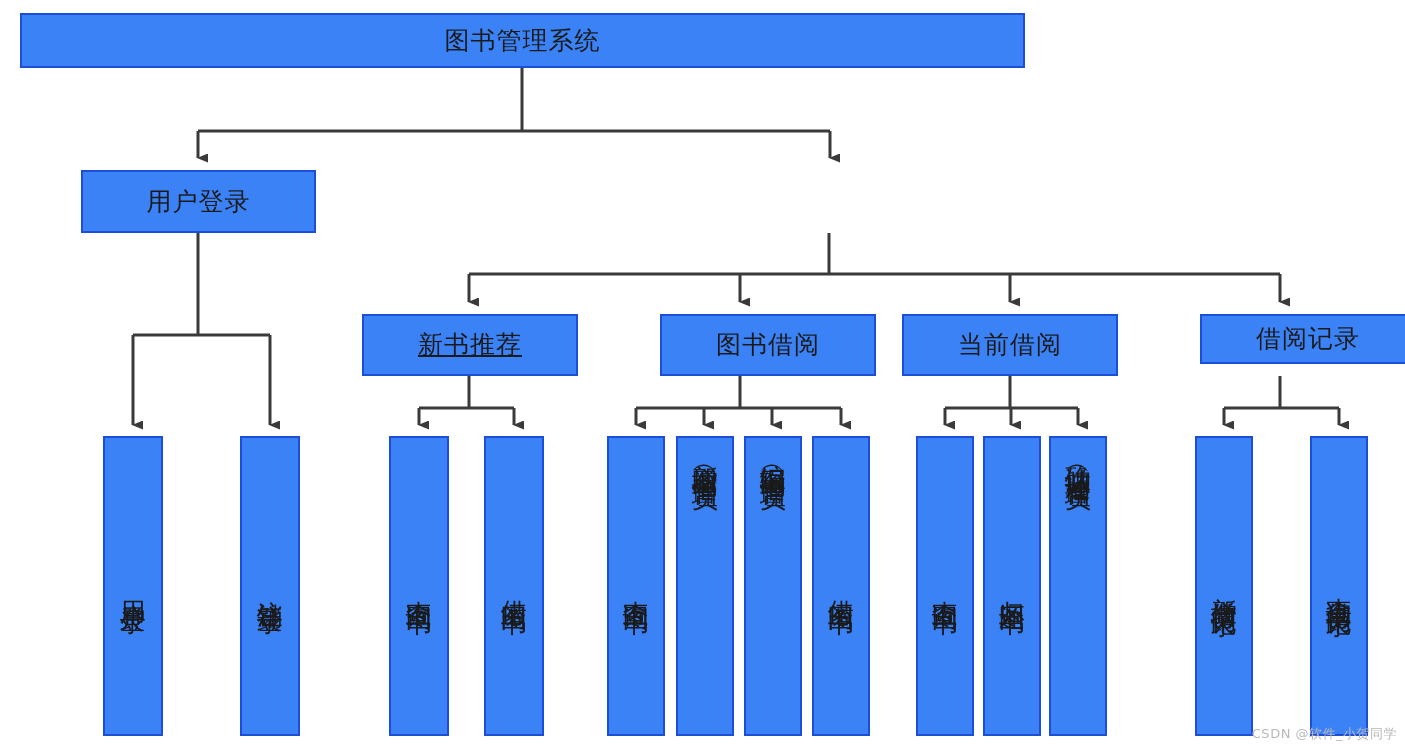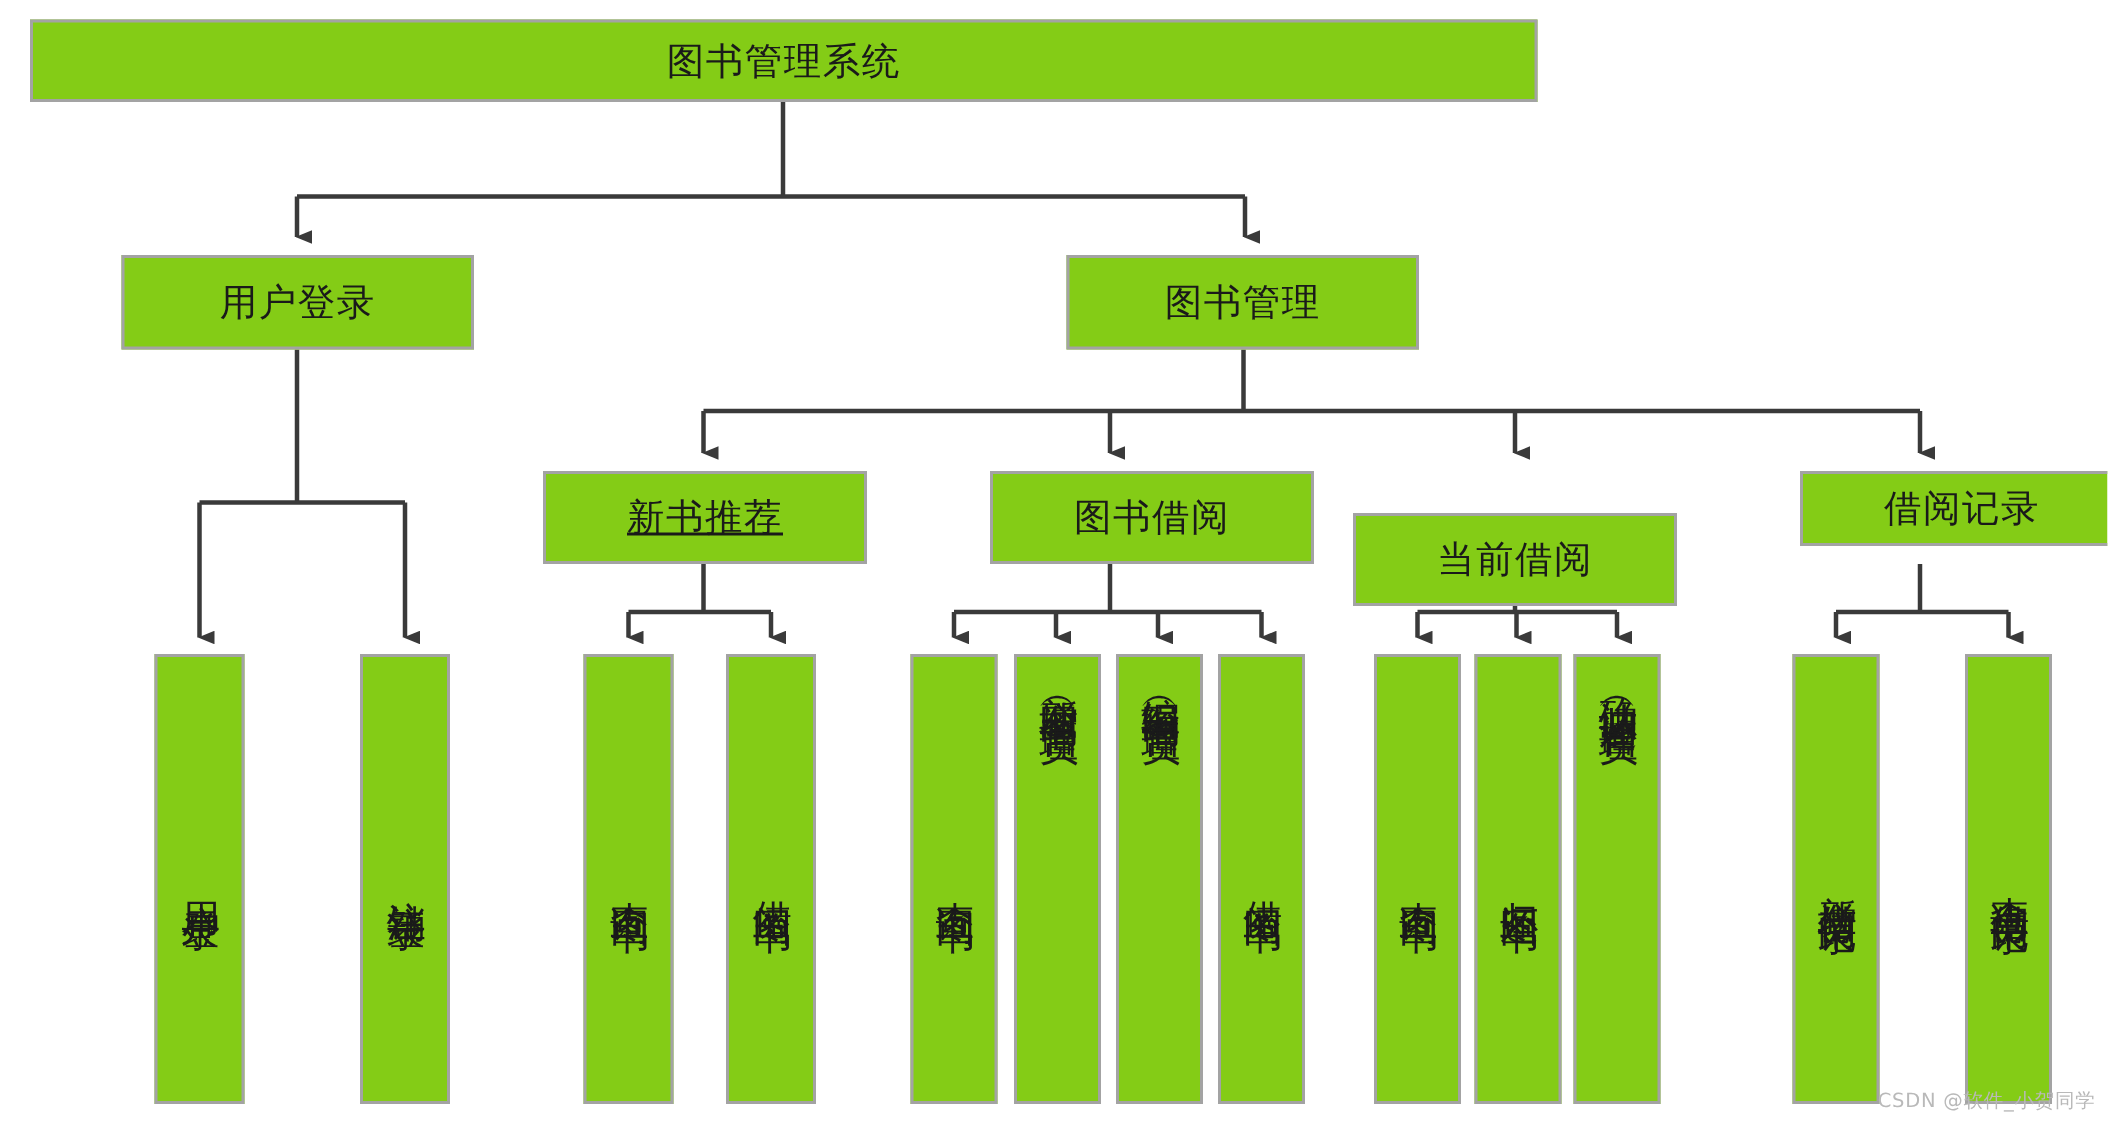--- a/index.html
+++ b/index.html
@@ -21,22 +21,22 @@
     position: absolute;
     left: 0;
     top: 0;
     width: 1405px;
     height: 747px;
     pointer-events: none;
   }
   .node {
     position: absolute;
     box-sizing: border-box;
-    border: 2px solid #a3a3a3;
-    background: #84cc16;
+    border: 2px solid #1d4ed8;
+    background: #3b82f6;
     display: flex;
     align-items: center;
     justify-content: center;
     color: #1a1a1a;
   }
   .node.horiz {
     font-size: 25px;
     letter-spacing: 1px;
     line-height: 1.1;
   }
@@ -126,31 +126,28 @@
     </g>
   </svg>
 
   <div class="node root horiz" style="left:20px; top:13px; width:1005px; height:55px;">
     <span>图书管理系统</span>
   </div>
 
   <div class="node horiz" style="left:81px; top:170px; width:235px; height:63px;">
     <span>用户登录</span>
   </div>
-  <div class="node horiz" style="left:711px; top:170px; width:235px; height:63px;">
-    <span>图书管理</span>
-  </div>
 
   <div class="node horiz" style="left:362px; top:314px; width:216px; height:62px;text-decoration:underline;">
     <span>新书推荐</span>
   </div>
   <div class="node horiz" style="left:632px; top:314px; width:216px; height:62px;margin-left:28px;">
     <span>图书借阅</span>
   </div>
-  <div class="node horiz" style="left:902px; top:314px; width:216px; height:62px;margin-top:28px;">
+  <div class="node horiz" style="left:902px; top:314px; width:216px; height:62px;">
     <span>当前借阅</span>
   </div>
   <div class="node horiz" style="left:1172px; top:314px; width:216px; height:50px;margin-left:28px;">
     <span>借阅记录</span>
   </div>
 
   <div class="node leaf center" style="left:103px; top:436px; width:60px; height:300px;">
     <span class="vtext">用户登录</span>
   </div>
   <div class="node leaf center" style="left:240px; top:436px; width:60px; height:300px;">

